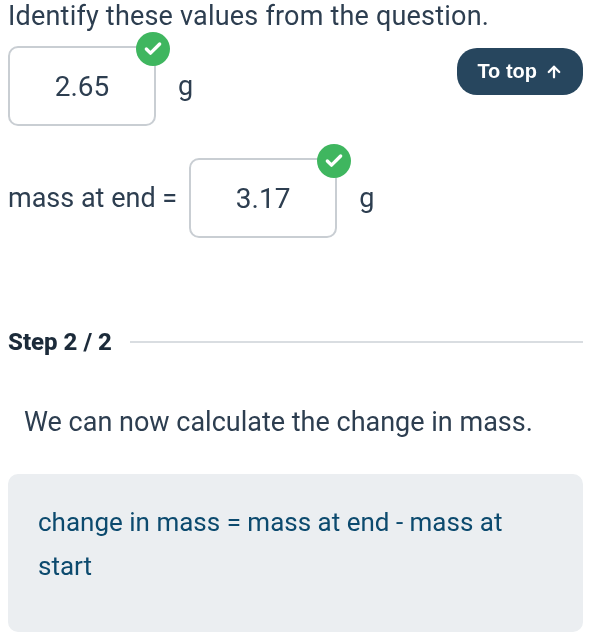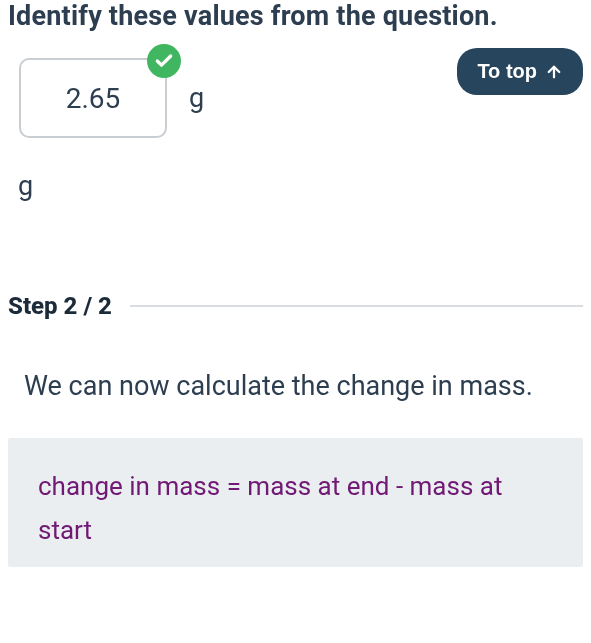--- a/index.html
+++ b/index.html
@@ -8,22 +8,22 @@
     width: 591px;
     height: 643px;
     padding: 0 8px;
     color: #2d3e50;
     position: relative;
     overflow: hidden;
   }
   .intro {
     font-size: 27px;
     color: #2d3e50;
-    margin-bottom: 26px;
-    font-weight: 700;
+    margin-bottom: 14px;
+    font-weight: 400;
     letter-spacing: 0.2px;
   }
   .input-row {
     display: flex;
     align-items: center;
     gap: 12px;
     margin-bottom: 32px;
     position: relative;
   }
   .input-label {
@@ -41,21 +41,20 @@
     height: 80px;
     border: 2px solid #c9ced3;
     border-radius: 10px;
     font-size: 28px;
     text-align: center;
     color: #2d3e50;
     display: flex;
     align-items: center;
     justify-content: center;
     background: #fff;
-    margin-left: 11px;
   }
   .check-badge {
     position: absolute;
     top: -14px;
     right: -14px;
     width: 34px;
     height: 34px;
     border-radius: 50%;
     background: #3fb65f;
     display: flex;
@@ -105,24 +104,24 @@
   }
   .calc-text {
     font-size: 27px;
     color: #2d3e50;
     margin-bottom: 36px;
     font-weight: 400;
     margin-left: 16px;
   }
   .formula-box {
     background: #ebeef1;
-    border-radius: 2px;
-    padding: 26px 30px 15px 30px;
+    border-radius: 10px;
+    padding: 26px 30px 44px 30px;
     font-size: 26px;
-    color: #701a75;
+    color: #0c4a6e;
     line-height: 1.7;
   }
 </style>
 </head>
 <body>
 
 <p class="intro">Identify these values from the question.</p>
 
 <button class="to-top">
   <span>To top</span>
@@ -138,20 +137,29 @@
     <div class="check-badge">
       <svg viewBox="0 0 24 24" fill="none" stroke="#fff" stroke-width="4" stroke-linecap="round" stroke-linejoin="round">
         <polyline points="4 12 9 17 20 6"></polyline>
       </svg>
     </div>
   </div>
   <span class="unit">g</span>
 </div>
 
 <div class="input-row">
+  <span class="input-label">mass at end =</span>
+  <div class="input-wrap">
+    <div class="input-box">3.17</div>
+    <div class="check-badge">
+      <svg viewBox="0 0 24 24" fill="none" stroke="#fff" stroke-width="4" stroke-linecap="round" stroke-linejoin="round">
+        <polyline points="4 12 9 17 20 6"></polyline>
+      </svg>
+    </div>
+  </div>
   <span class="unit">g</span>
 </div>
 
 <div class="step-row">
   <span class="step-label">Step 2 / 2</span>
   <div class="step-line"></div>
 </div>
 
 <p class="calc-text">We can now calculate the change in mass.</p>
 

